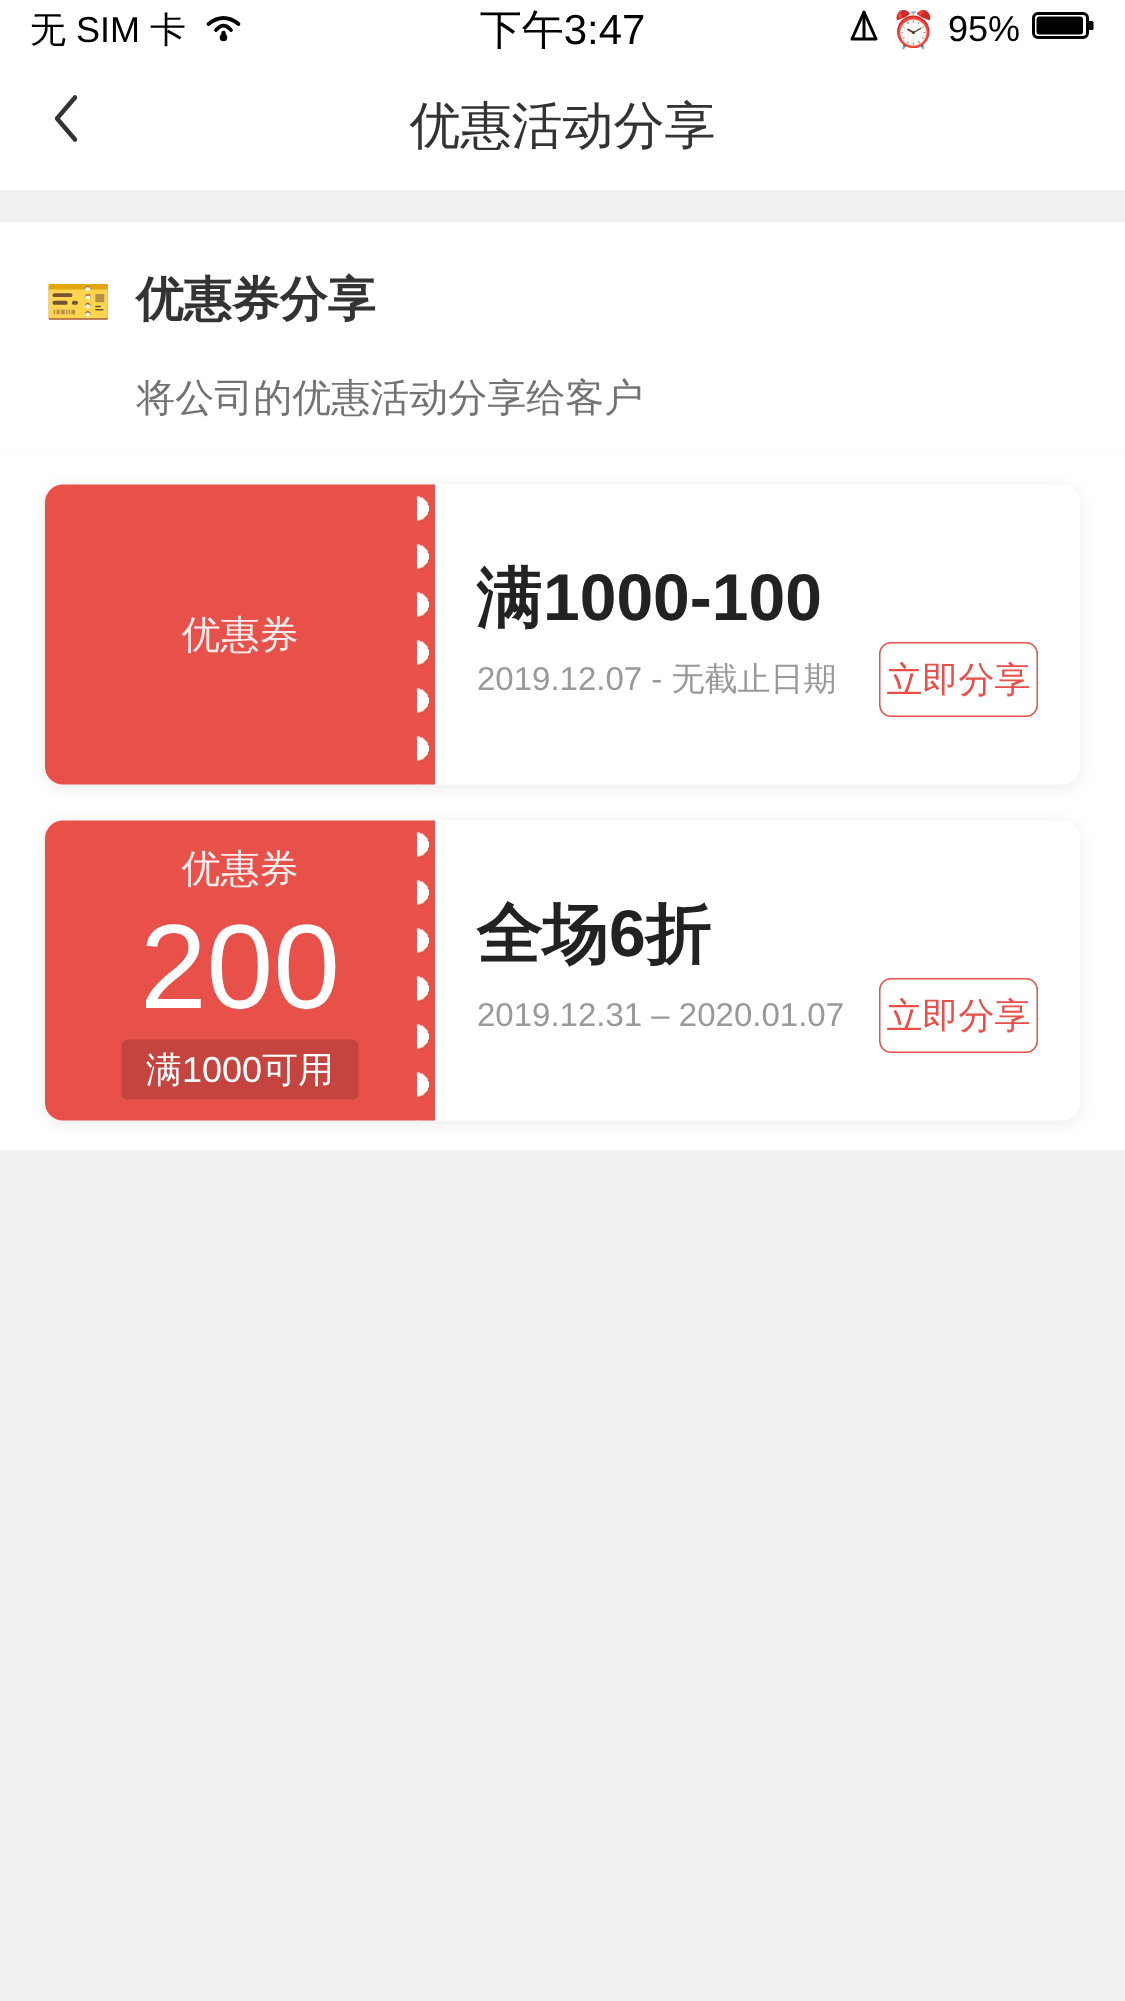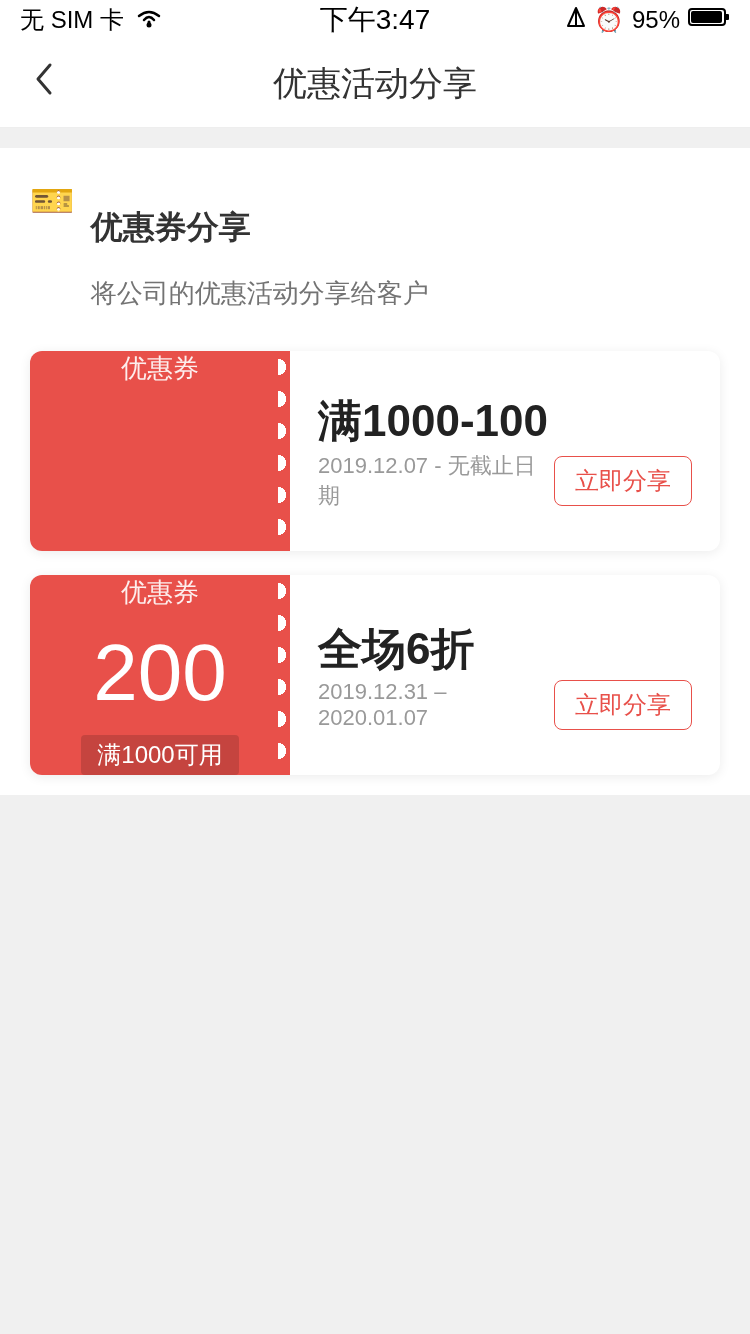--- a/index.html
+++ b/index.html
@@ -91,21 +91,20 @@
     }
     .section-info {
       display: flex;
       flex-direction: column;
       gap: 6px;
     }
     .section-title {
       font-size: 32px;
       font-weight: 600;
       color: #333;
-      margin-top: 28px;
     }
     .section-subtitle {
       font-size: 26px;
       color: #737373;
       margin-top: 20px;
     }
 
     
     .coupon-list {
       background: #fff;
@@ -128,21 +127,21 @@
     }
 
     
     .coupon-left {
       width: 260px;
       background: #e8504a;
       border-radius: 12px 0 0 12px;
       display: flex;
       flex-direction: column;
       align-items: center;
-      justify-content: space-between;
+      justify-content: center;
       gap: 8px;
       position: relative;
       flex-shrink: 0;
     }
 
     
     .coupon-left::after {
       content: '';
       position: absolute;
       right: -12px;
@@ -194,21 +193,21 @@
     }
     .coupon-date {
       font-size: 22px;
       color: #999;
     }
     .coupon-share-btn {
       border: 1.5px solid #e8504a;
       color: #e8504a;
       background: #fff;
       border-radius: 8px;
-      padding: 8px 20px;
+      padding: 8px 4px;
       font-size: 24px;
       cursor: pointer;
       white-space: nowrap;
     }
 
     
     .bottom-area {
       flex: 1;
       background: #f0f0f0;
       min-height: 600px;

